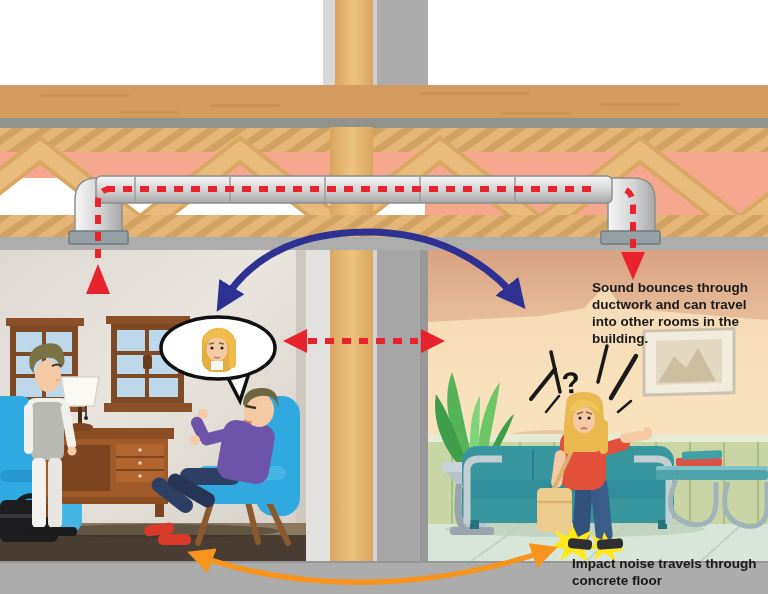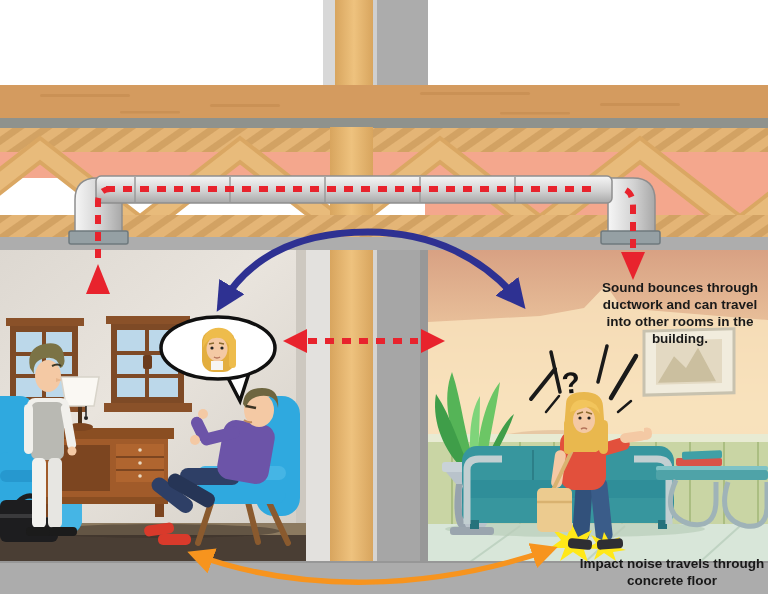--- a/index.html
+++ b/index.html
@@ -1,19 +1,19 @@
 <!DOCTYPE html>
 <html><head>
 <meta charset="utf-8">
 <style>
   html,body{margin:0;padding:0;background:#ffffff;}
   #stage{position:relative;width:768px;height:594px;overflow:hidden;
          font-family:"Liberation Sans",sans-serif;background:#ffffff;}
   #stage svg{position:absolute;left:0;top:0;}
-  .note{position:absolute;font-weight:700;color:#191919;font-size:13.5px;line-height:17px;text-align:center;}
+  .note{position:absolute;font-weight:700;color:#191919;font-size:13.5px;line-height:17px;}
   .qmark{position:absolute;font-weight:800;color:#141414;font-size:30px;transform:rotate(-6deg);}
 </style>
 </head>
 <body>
 
 <div id="stage">
 <svg width="768" height="594" viewBox="0 0 768 594">
   <defs>
     <linearGradient id="ductGrad" x1="0" y1="0" x2="0" y2="1">
       <stop offset="0" stop-color="#f6f6f6"></stop>

